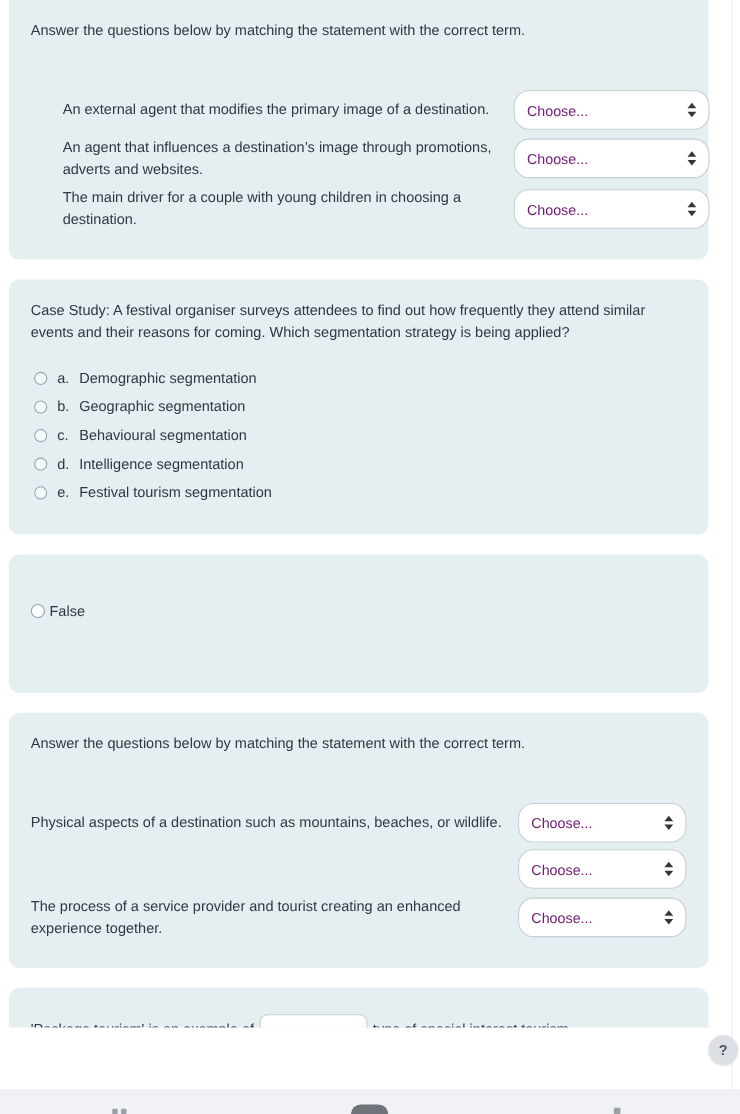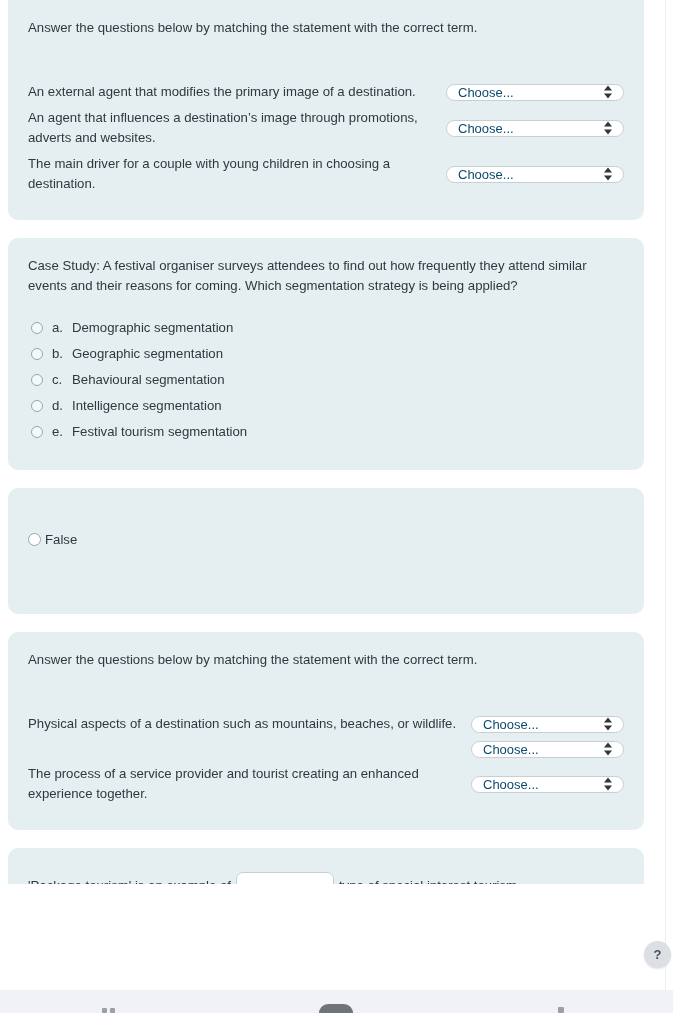--- a/index.html
+++ b/index.html
@@ -65,41 +65,41 @@
     line-height: 20px;
     color: #30383d;
     flex: 0 0 auto;
   }
   .match-row .sel-wrap {
     flex: 0 0 auto;
     margin-left: auto;
   }
 
   
-  .card1 .stmt { width: 410px; }
+  .card1 .stmt { width: 410px; margin-left: 29px; }
   .card1 .sel-wrap { width: 178px; }
   .card1 select { width: 178px; }
 
   
   .card4 .stmt { width: 440px; }
   .card4 .sel-wrap { width: 153px; }
   .card4 select { width: 153px; }
 
   select.choose {
     appearance: none;
     -webkit-appearance: none;
     -moz-appearance: none;
     background: #ffffff;
     border: 1px solid #c8cfd4;
     border-radius: 14px;
-    height: 17px;
+    height: 36px;
     padding: 0 26px 0 11px;
     font-family: "Liberation Sans", sans-serif;
     font-size: 13px;
-    color: #0c4a6e;
+    color: #701a75;
     outline: none;
     cursor: pointer;
   }
   .sel-wrap { position: relative; }
   .sel-arrows {
     position: absolute;
     right: 11px;
     top: 50%;
     transform: translateY(-50%);
     width: 9px;

